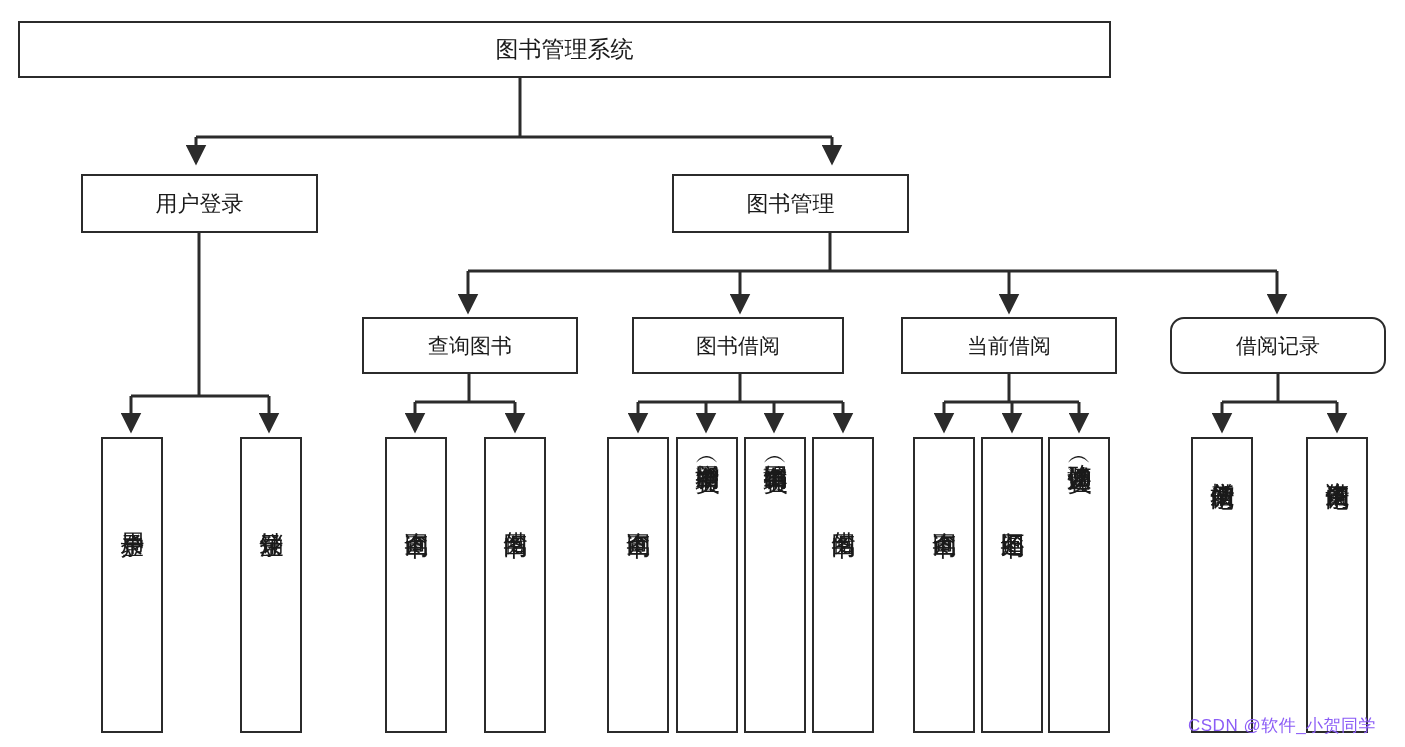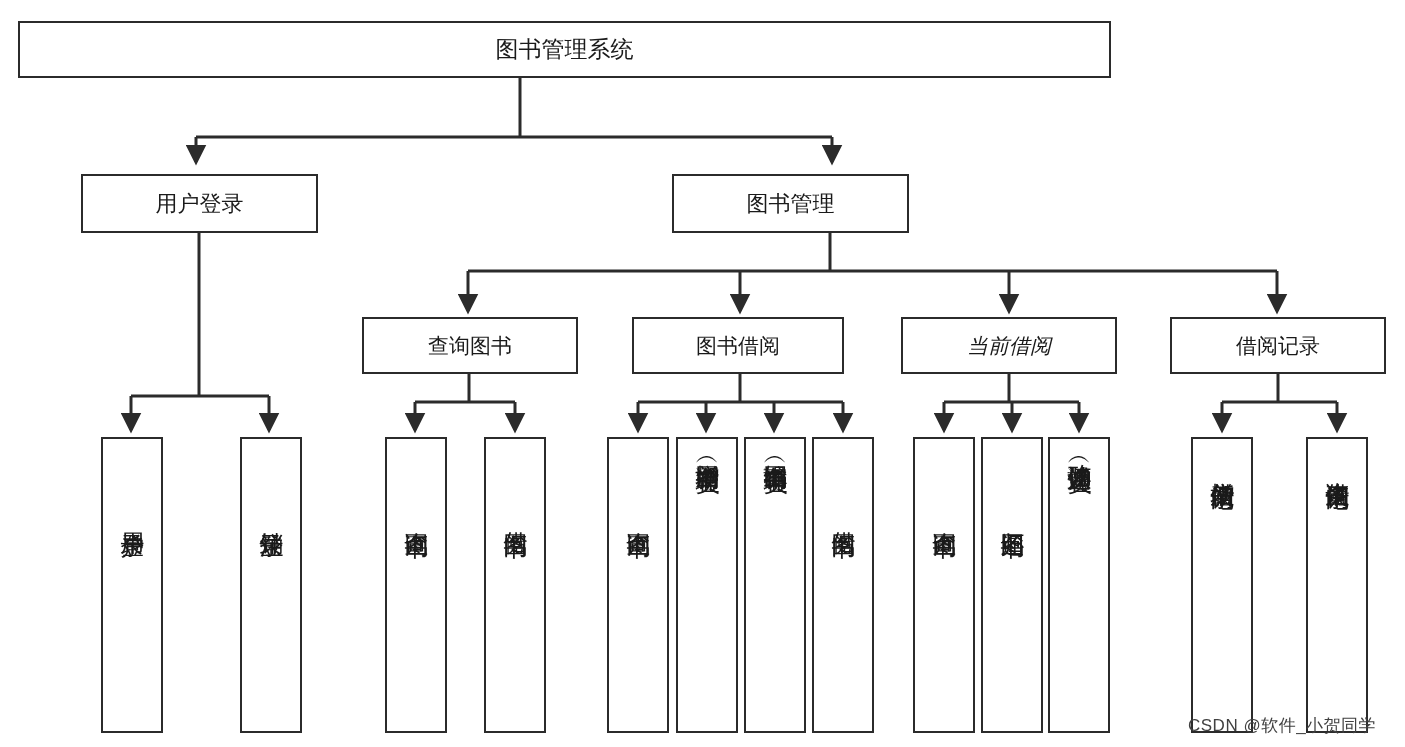--- a/index.html
+++ b/index.html
@@ -62,21 +62,21 @@
     top: 0;
     width: 1405px;
     height: 747px;
     pointer-events: none;
   }
   .watermark {
     position: absolute;
     left: 1188px;
     top: 714px;
     font-size: 17px;
-    color: #404040;
+    color: #8b5cf6;
     white-space: nowrap;
     letter-spacing: 0.5px;
   }
 </style>
 </head>
 <body>
 
 <div id="canvas">
 
   <svg class="links" viewBox="0 0 1405 747" xmlns="http://www.w3.org/2000/svg">
@@ -140,24 +140,24 @@
   <div class="node lvl1" style="left:672px; top:174px; width:237px; height:59px;">
     <span>图书管理</span>
   </div>
 
   <div class="node lvl2" style="left:362px; top:317px; width:216px; height:57px;">
     <span>查询图书</span>
   </div>
   <div class="node lvl2" style="left:632px; top:317px; width:212px; height:57px;">
     <span>图书借阅</span>
   </div>
-  <div class="node lvl2" style="left:901px; top:317px; width:216px; height:57px;font-style:italic;">
+  <div class="node lvl2" style="left:901px; top:317px; width:216px; height:57px;">
     <span>当前借阅</span>
   </div>
-  <div class="node lvl2" style="left:1170px; top:317px; width:216px; height:57px;">
+  <div class="node lvl2" style="left:1170px; top:317px; width:216px; height:57px;border-radius:14px;">
     <span>借阅记录</span>
   </div>
 
   <div class="node leaf leaf-low" style="left:101px; top:437px; width:62px; height:296px;">
     <span class="vtext">用户登录</span>
   </div>
   <div class="node leaf leaf-low" style="left:240px; top:437px; width:62px; height:296px;">
     <span class="vtext">注销登录</span>
   </div>
 

